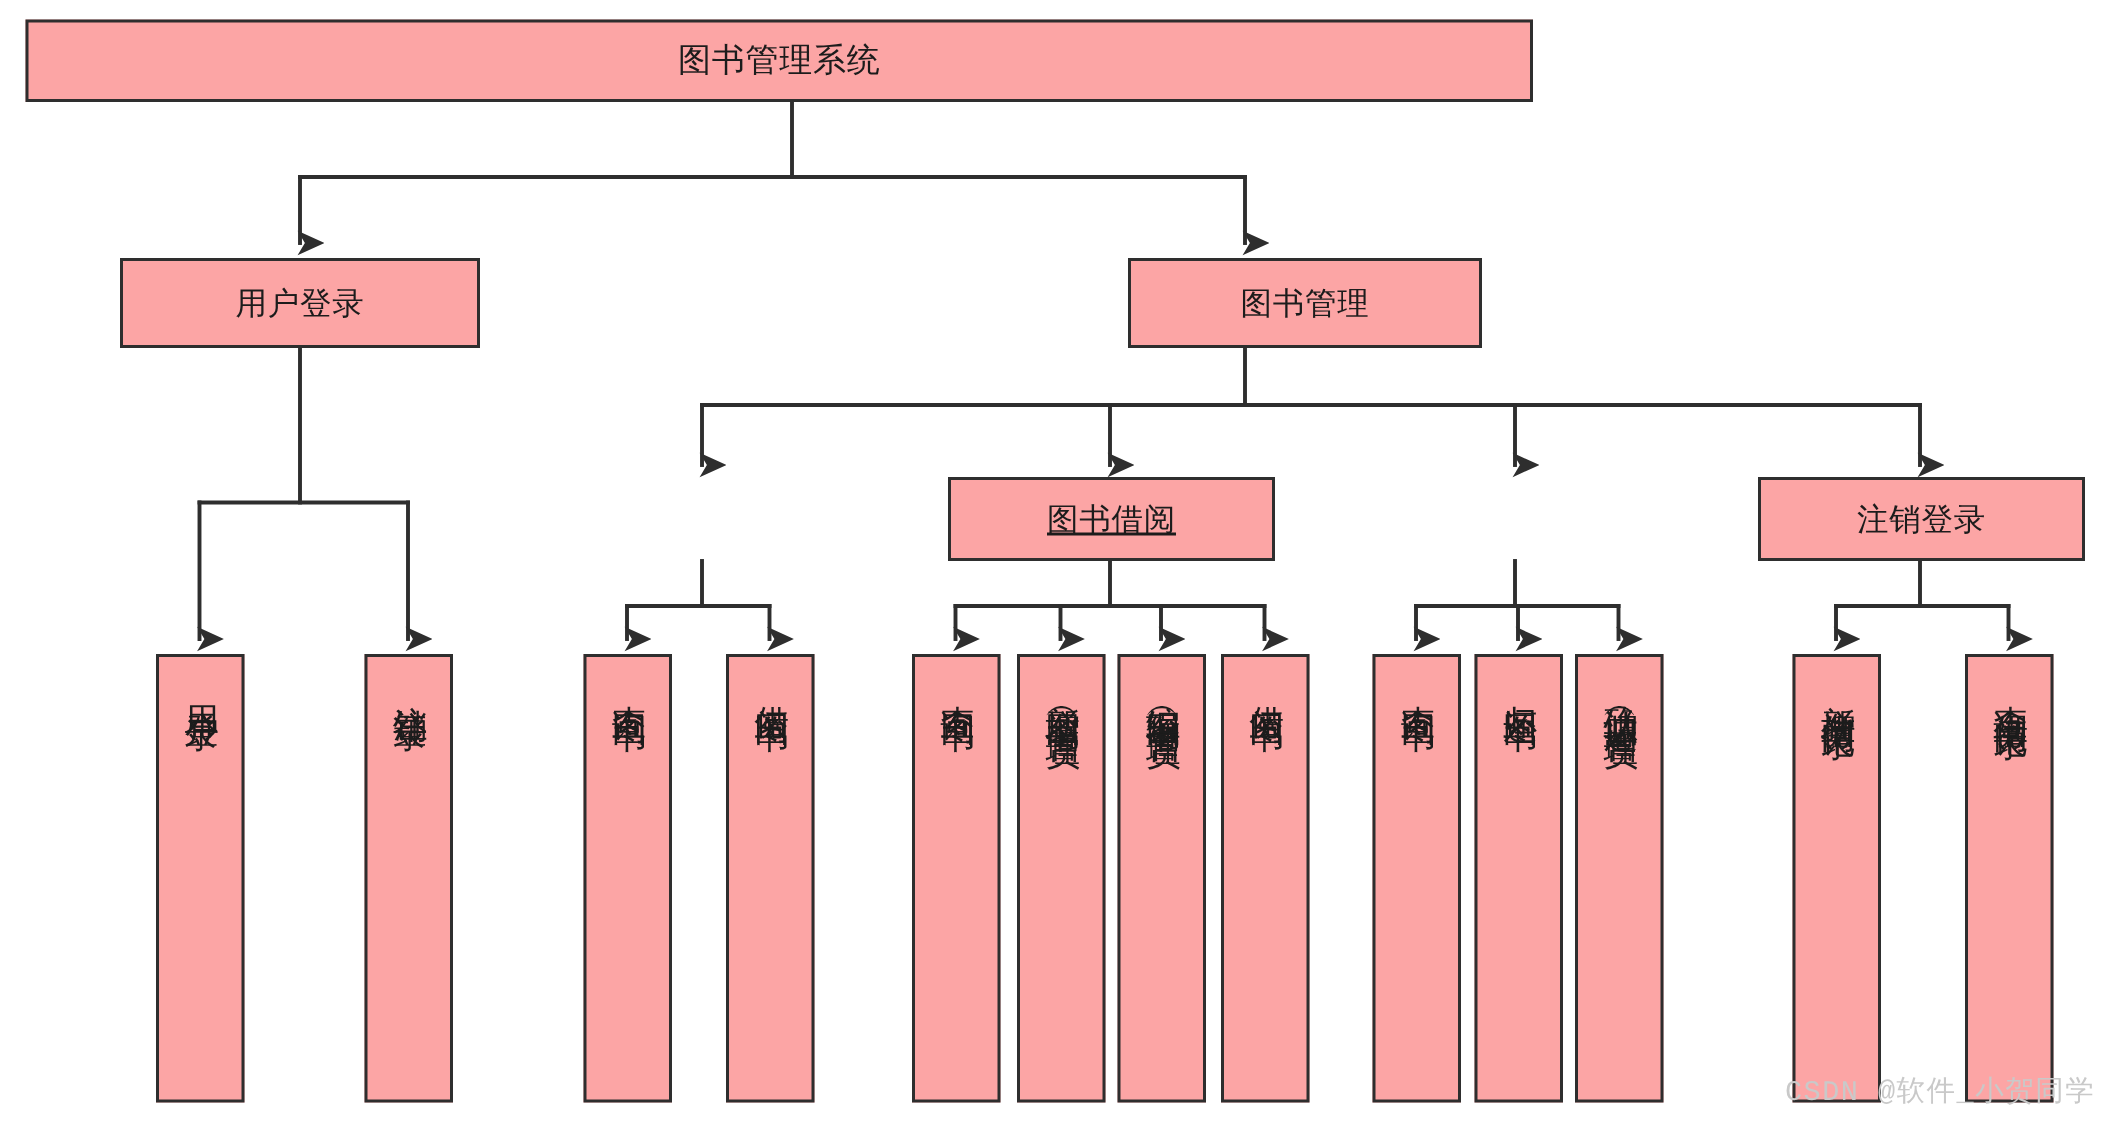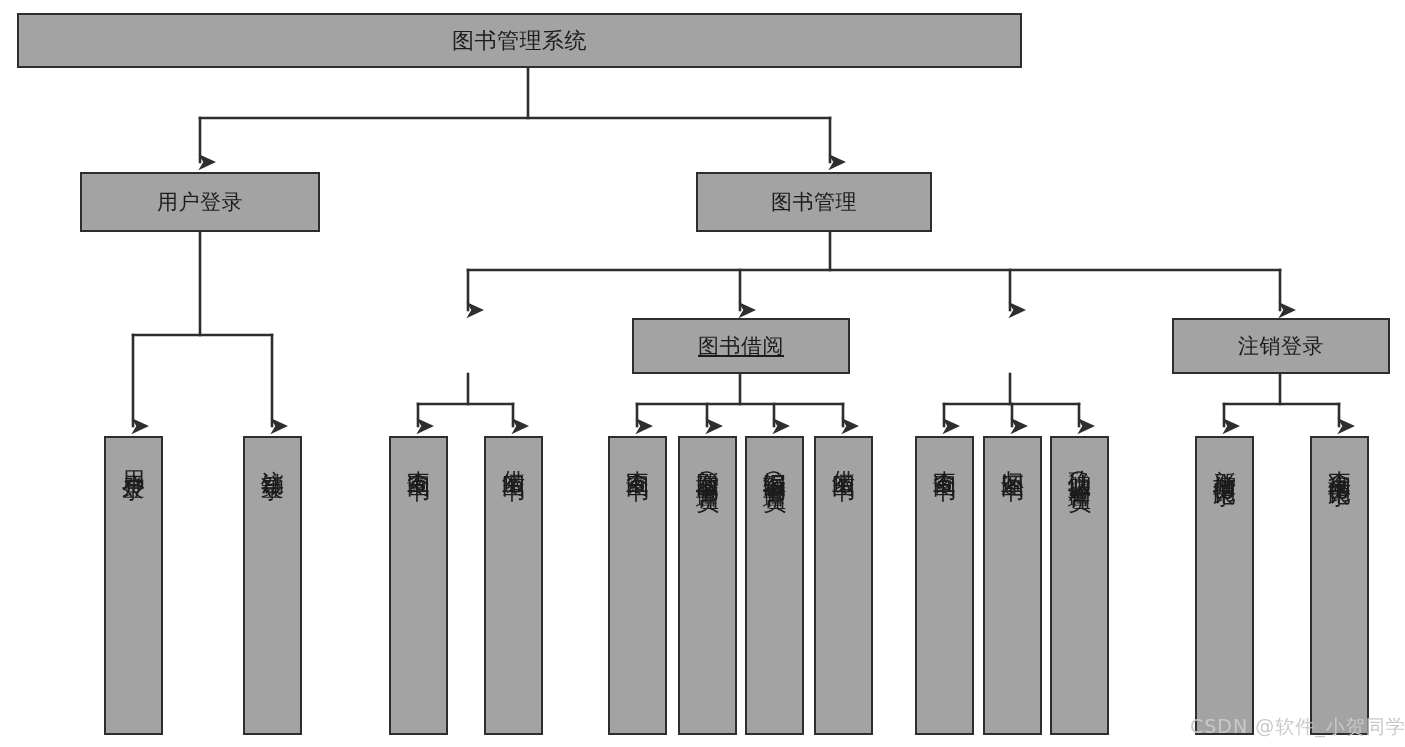--- a/index.html
+++ b/index.html
@@ -21,21 +21,21 @@
     position: absolute;
     left: 0;
     top: 0;
     width: 1405px;
     height: 747px;
     pointer-events: none;
   }
   .node {
     position: absolute;
     box-sizing: border-box;
-    background: #a3a3a3;
+    background: #fca5a5;
     border: 2px solid #2e2e2e;
     display: flex;
     align-items: center;
     justify-content: center;
     text-align: center;
     color: #1c1c1c;
     z-index: 2;
   }
   .node .label {
     display: block;
@@ -129,21 +129,21 @@
   </svg>
 
   <div class="node root horiz" style="left:17px; top:13px; width:1005px; height:55px;">
     <span class="label">图书管理系统</span>
   </div>
 
   <div class="node horiz" style="left:80px; top:172px; width:240px; height:60px;">
     <span class="label">用户登录</span>
   </div>
 
-  <div class="node horiz" style="left:696px; top:172px; width:236px; height:60px;">
+  <div class="node horiz" style="left:752px; top:172px; width:236px; height:60px;">
     <span class="label">图书管理</span>
   </div>
 
 
   <div class="node horiz" style="left:632px; top:318px; width:218px; height:56px;text-decoration:underline;">
     <span class="label">图书借阅</span>
   </div>
 
 
   <div class="node horiz" style="left:1172px; top:318px; width:218px; height:56px;">
@@ -195,15 +195,15 @@
   </div>
 
   <div class="node vert" style="left:1195px; top:436px; width:59px; height:299px;">
     <span class="label">新增借阅记录</span>
   </div>
 
   <div class="node vert" style="left:1310px; top:436px; width:59px; height:299px;">
     <span class="label">查询借阅记录</span>
   </div>
 
-  <div class="watermark" style="left:1190px; top:714px;">CSDN @软件_小贺同学</div>
+  <div class="watermark" style="left:1190px; top:714px;font-family:Liberation Mono, monospace;">CSDN @软件_小贺同学</div>
 
 </div>
 
 </body></html>

